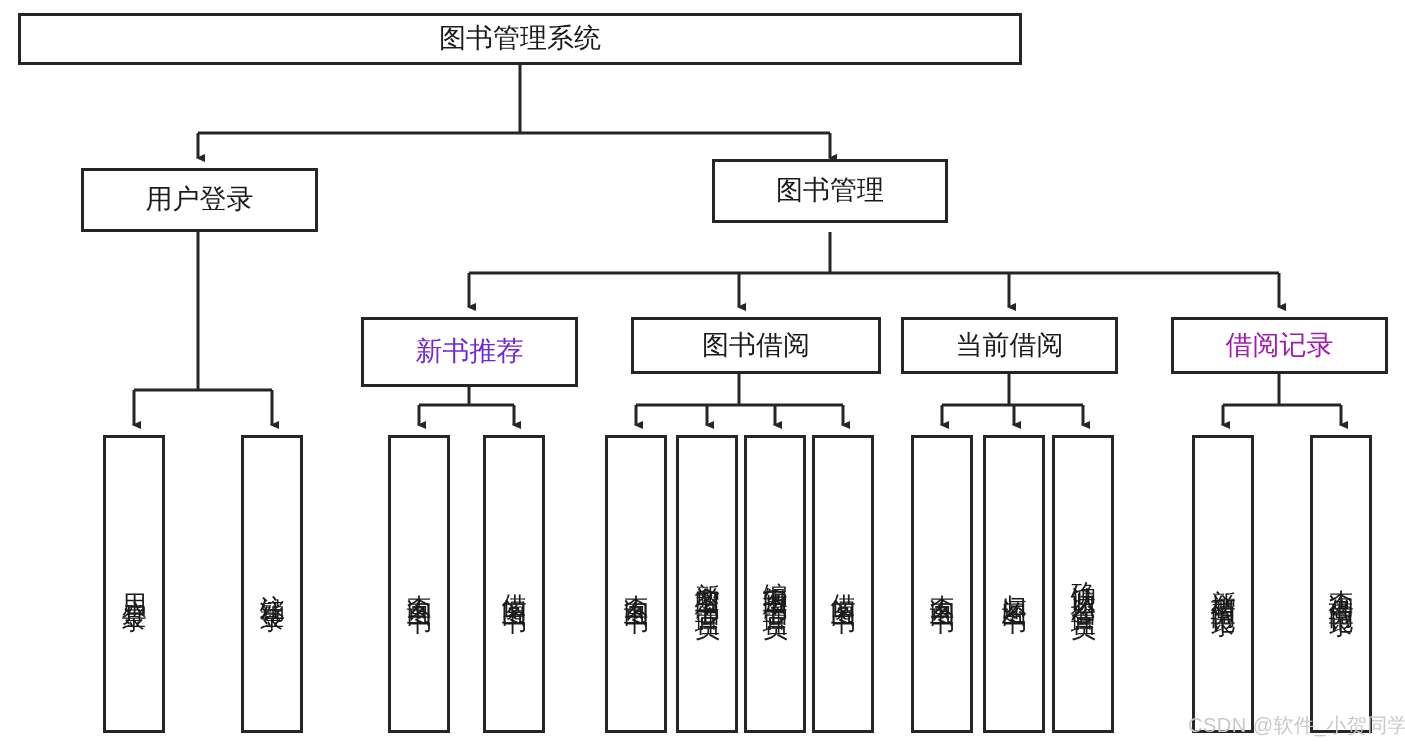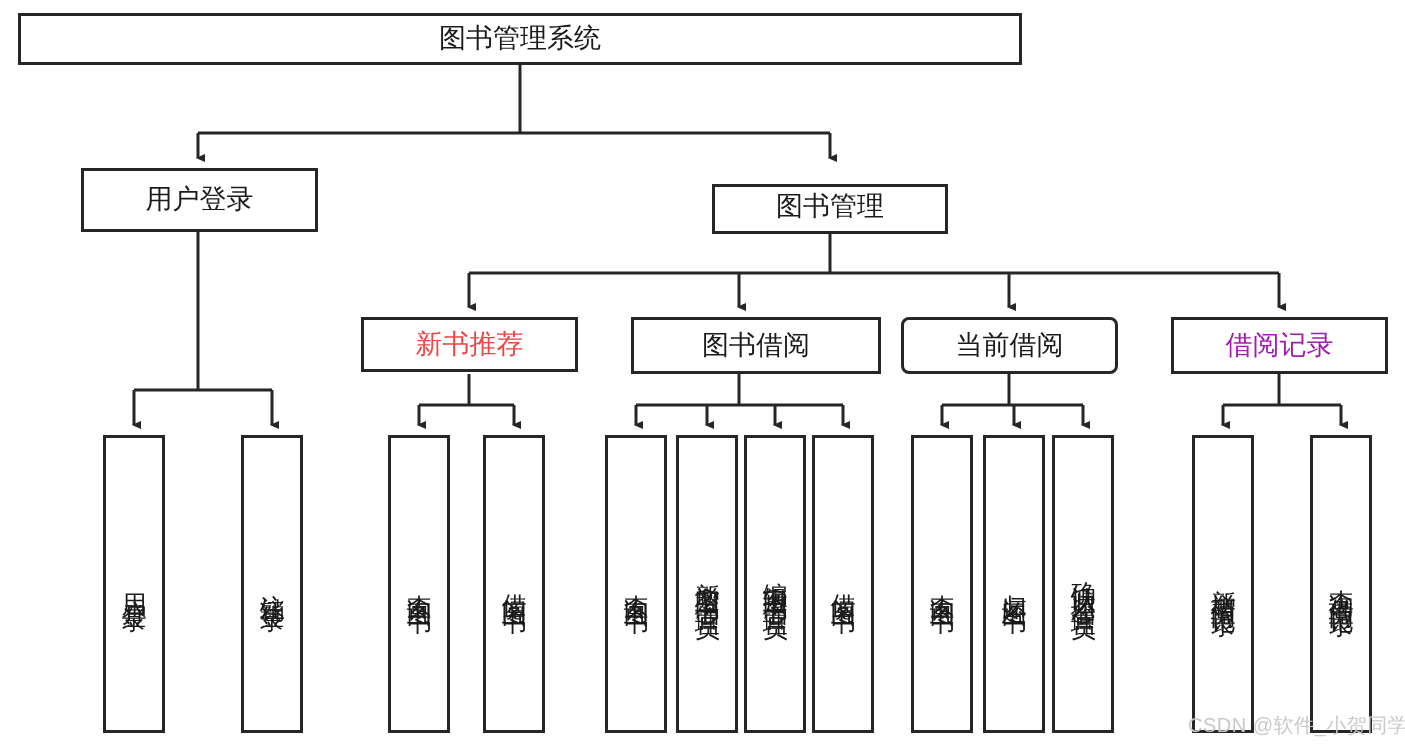--- a/index.html
+++ b/index.html
@@ -111,25 +111,25 @@
       <path d="M1279,374 L1279,405"></path>
       <path d="M1223,405 L1341,405"></path>
       <path d="M1223,405 L1223,425" marker-end="url(#ah)"></path>
       <path d="M1341,405 L1341,425" marker-end="url(#ah)"></path>
     </g>
   </svg>
 
   <div class="node horiz root" style="left: 18px; top: 13px; width: 1004px; height: 52px; border-color: rgb(38, 38, 38); color: rgb(26, 26, 26);">图书管理系统</div>
 
   <div class="node horiz" style="left: 81px; top: 168px; width: 237px; height: 64px; border-color: rgb(38, 38, 38); color: rgb(26, 26, 26);">用户登录</div>
-  <div class="node horiz" style="left: 712px; top: 184px; width: 236px; height: 50px; border-color: rgb(38, 38, 38); color: rgb(26, 26, 26); font-family: Liberation Mono, monospace;">图书管理</div>
+  <div class="node horiz" style="left: 712px; top: 159px; width: 236px; height: 64px; border-color: rgb(38, 38, 38); color: rgb(26, 26, 26);">图书管理</div>
 
-  <div class="node horiz" style="left: 361px; top: 317px; width: 217px; height: 55px; border-color: rgb(38, 38, 38); color: #ef4444;">新书推荐</div>
+  <div class="node horiz" style="left: 361px; top: 317px; width: 217px; height: 70px; border-color: rgb(38, 38, 38); color: #6d28d9;">新书推荐</div>
   <div class="node horiz" style="left: 631px; top: 317px; width: 250px; height: 57px; border-color: rgb(38, 38, 38); color: rgb(26, 26, 26);">图书借阅</div>
-  <div class="node horiz" style="left: 901px; top: 317px; width: 217px; height: 57px; border-color: rgb(38, 38, 38); color: rgb(26, 26, 26); border-radius: 8px;">当前借阅</div>
+  <div class="node horiz" style="left: 901px; top: 317px; width: 217px; height: 57px; border-color: rgb(38, 38, 38); color: rgb(26, 26, 26);">当前借阅</div>
   <div class="node horiz" style="left: 1171px; top: 317px; width: 217px; height: 57px; border-color: rgb(38, 38, 38); color: #a21caf;">借阅记录</div>
 
   <div class="node vert" style="left: 103px; top: 435px; width: 62px; height: 298px; border-color: rgb(38, 38, 38); color: rgb(26, 26, 26);">用户登录</div>
   <div class="node vert" style="left: 241px; top: 435px; width: 62px; height: 298px; border-color: rgb(38, 38, 38); color: rgb(26, 26, 26);">注销登录</div>
   <div class="node vert" style="left: 388px; top: 435px; width: 62px; height: 298px; border-color: rgb(38, 38, 38); color: rgb(26, 26, 26);">查询图书</div>
   <div class="node vert" style="left: 483px; top: 435px; width: 62px; height: 298px; border-color: rgb(38, 38, 38); color: rgb(26, 26, 26);">借阅图书</div>
   <div class="node vert" style="left: 605px; top: 435px; width: 62px; height: 298px; border-color: rgb(38, 38, 38); color: rgb(26, 26, 26);">查询图书</div>
   <div class="node vert" style="left: 676px; top: 435px; width: 62px; height: 298px; border-color: rgb(38, 38, 38); color: rgb(26, 26, 26);">新增图书（管理员）</div>
   <div class="node vert" style="left: 744px; top: 435px; width: 62px; height: 298px; border-color: rgb(38, 38, 38); color: rgb(26, 26, 26);">编辑图书（管理员）</div>
   <div class="node vert" style="left: 812px; top: 435px; width: 62px; height: 298px; border-color: rgb(38, 38, 38); color: rgb(26, 26, 26);">借阅图书</div>

